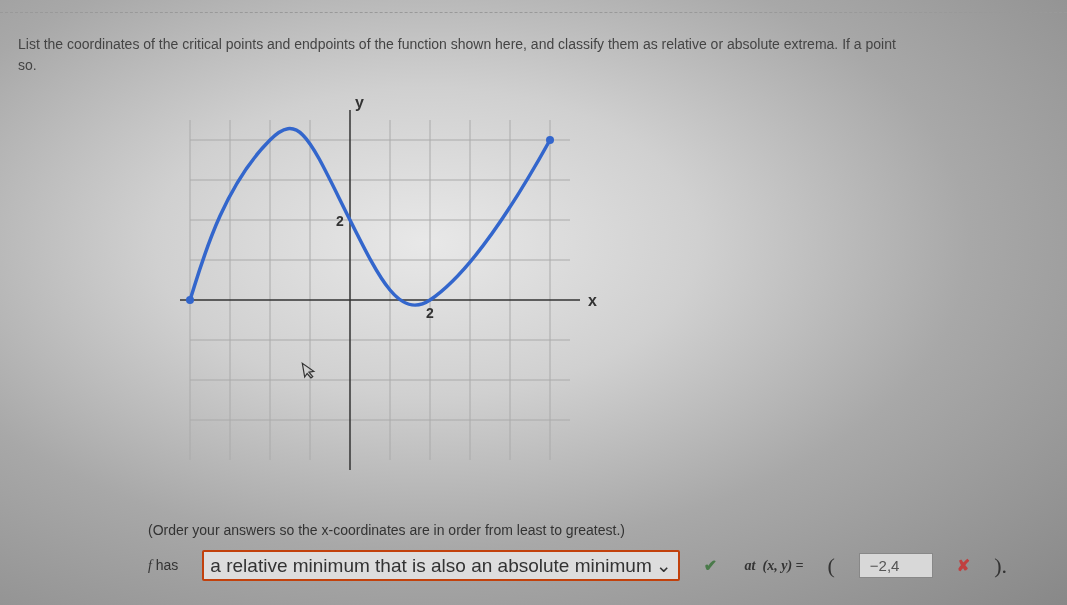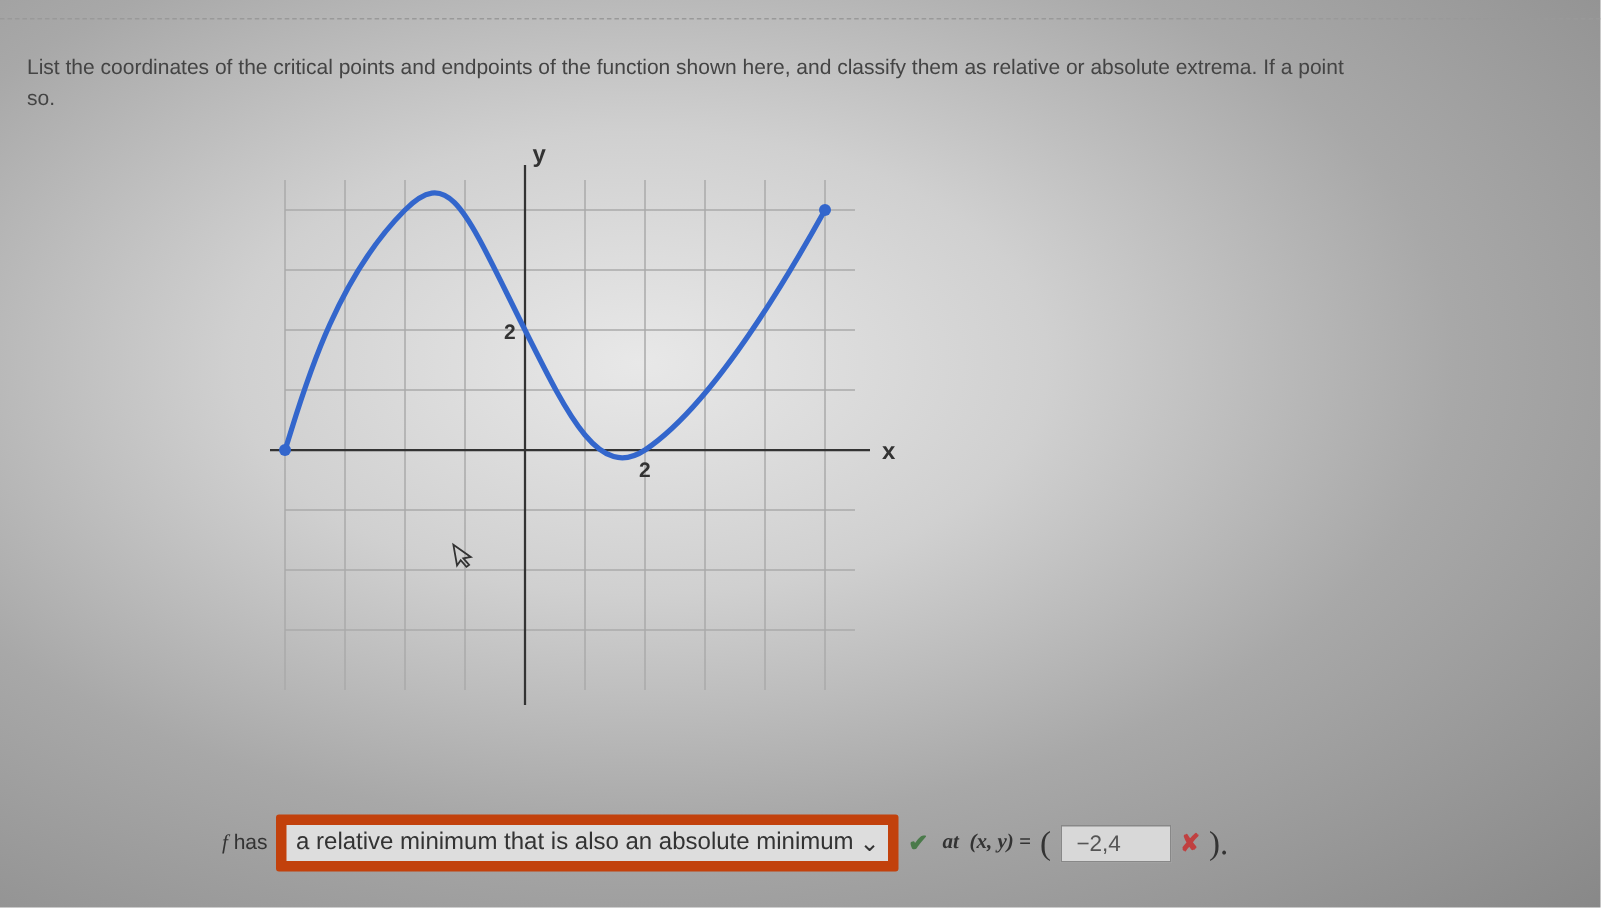--- a/index.html
+++ b/index.html
@@ -46,32 +46,32 @@
       font-size: 14px;
       color: #333;
     }
     .order-text {
       margin-bottom: 12px;
       color: #333;
     }
     .answer-line {
       display: flex;
       align-items: center;
-      gap: 6px;
+      gap: 24px;
       font-size: 14px;
     }
     .f-italic {
       font-style: italic;
       font-family: 'Times New Roman', serif;
     }
     .dropdown {
-      border: 7px solid #c2410c;
+      border: 2px solid #c2410c;
       background: #ddd;
       padding: 2px 6px;
-      font-size: 16px;
+      font-size: 19px;
       border-radius: 2px;
       display: inline-flex;
       align-items: center;
       gap: 4px;
       cursor: pointer;
     }
     .check-icon {
       color: #4a7a4a;
       font-size: 16px;
       font-weight: bold;
@@ -158,20 +158,21 @@
   </svg>
 </div>
 
 <div class="cursor-icon">
   <svg width="16" height="20" viewBox="0 0 16 20">
     <path d="M 2 2 L 2 16 L 5 13 L 8 18 L 10 17 L 7 12 L 12 12 Z" fill="none" stroke="#333" stroke-width="1.2"></path>
   </svg>
 </div>
 
 <div class="bottom-section">
+  <div class="order-text">(Order your answers so the x-coordinates are in order from least to greatest.)</div>
   <div class="answer-line">
     <span><span class="f-italic">f</span> has</span>
     <span class="dropdown">
       <span>a relative minimum that is also an absolute minimum</span>
       <span>⌄</span>
     </span>
     <span class="check-icon">✔</span>
     <span class="at-xy">&nbsp;at &nbsp;(<i>x</i>, <i>y</i>) =</span>
     <span class="paren">(</span>
     <input class="answer-input" type="text" value="−2,4" style="">

